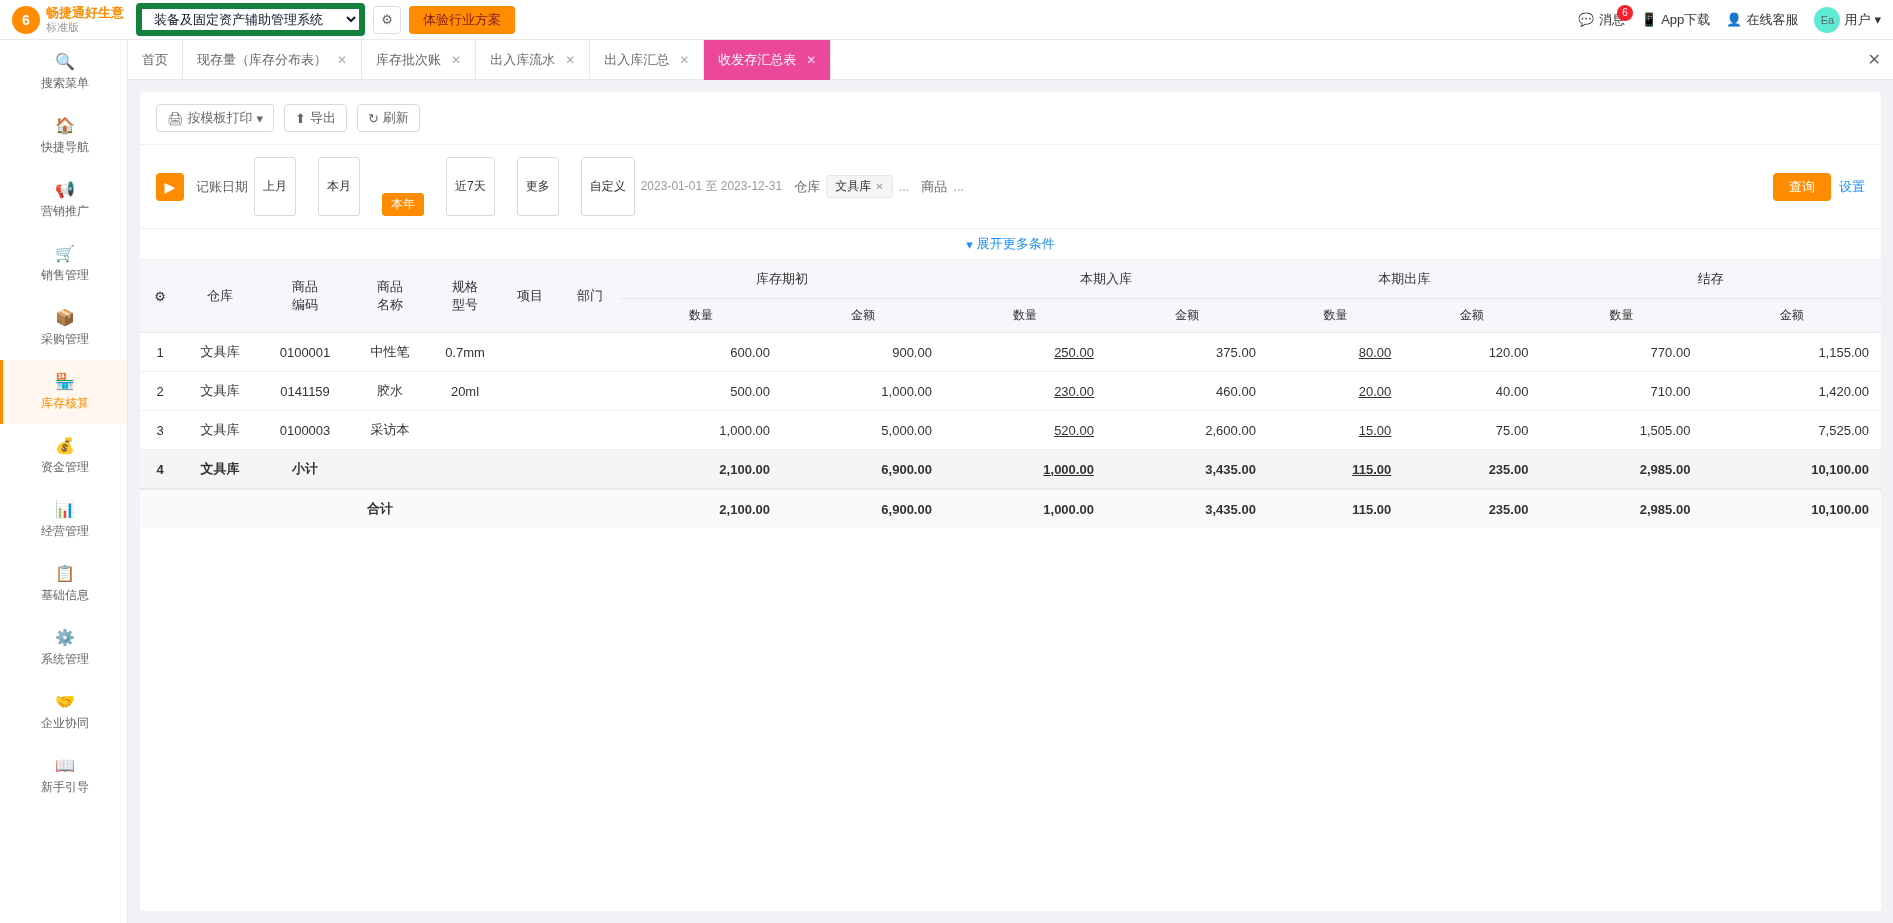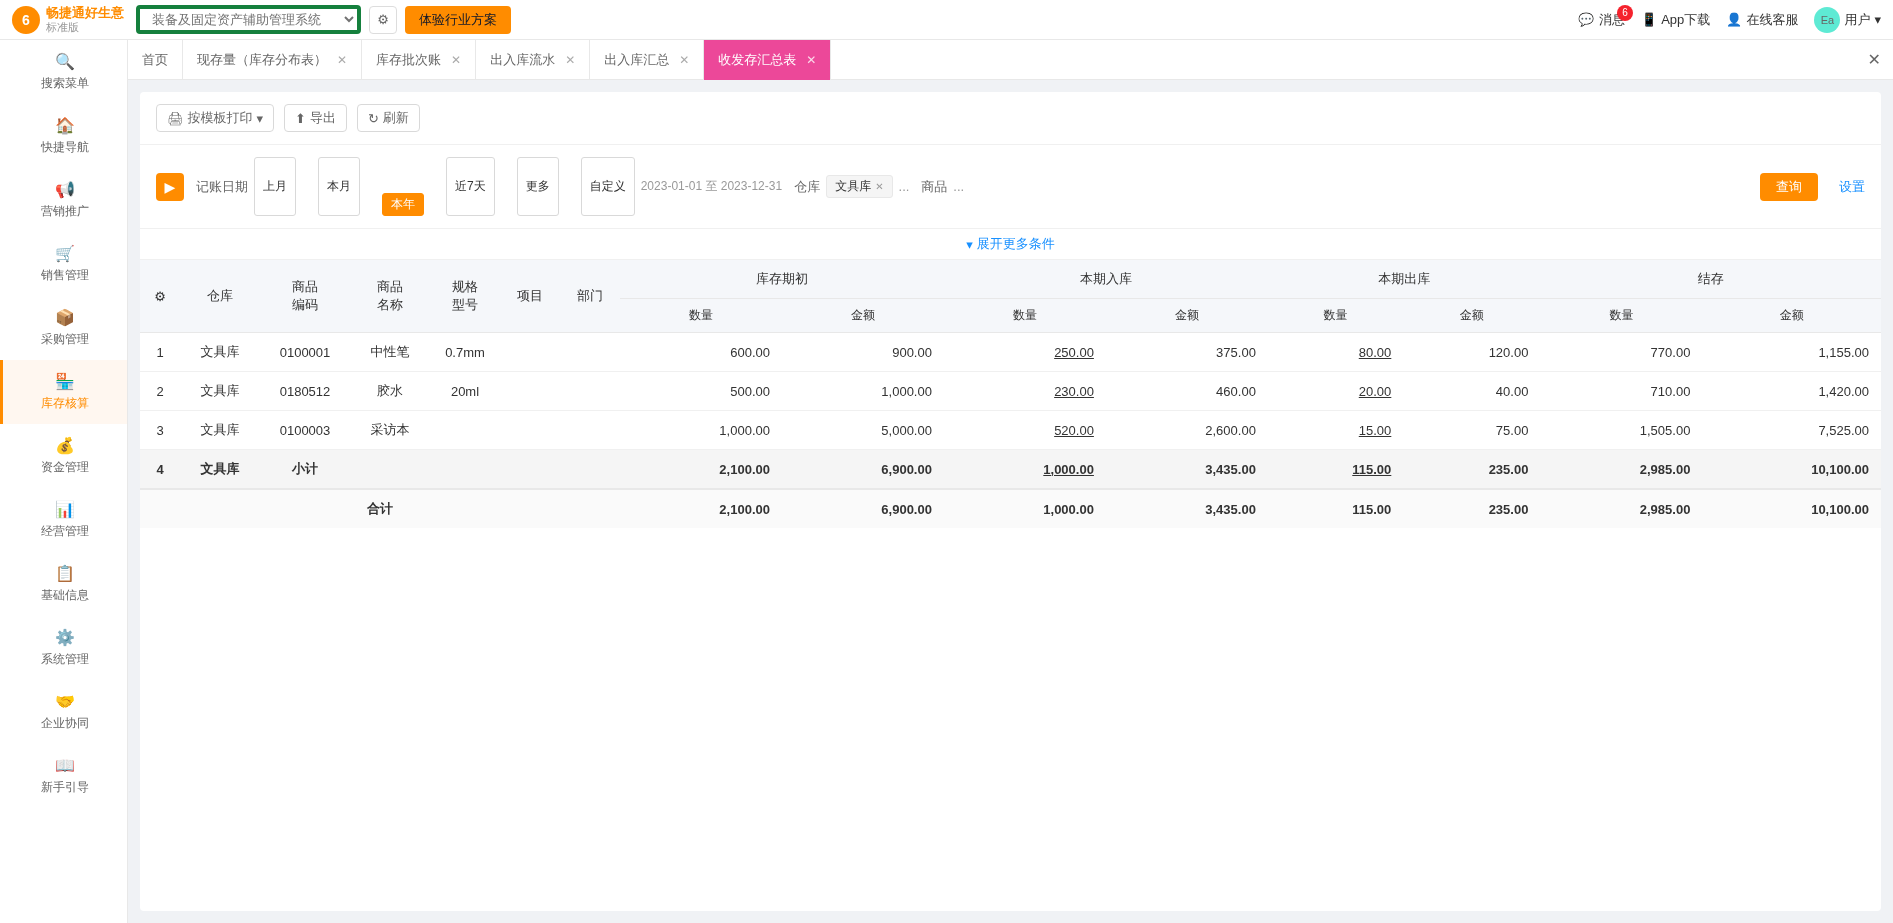--- a/index.html
+++ b/index.html
@@ -14,23 +14,23 @@
     .tab-bar { height: 40px; background: #fff; display: flex; align-items: center; border-bottom: 1px solid #e8e8e8; flex-shrink: 0; padding-left: 0; }
     .page-content { flex: 1; overflow-y: auto; background: #f0f2f5; padding: 0; display: flex; flex-direction: column; }
 
     
     .top-bar-logo { display: flex; align-items: center; margin-right: 12px; }
     .logo-icon { width: 28px; height: 28px; background: #ff8c00; border-radius: 50%; display: flex; align-items: center; justify-content: center; color: white; font-size: 14px; font-weight: bold; margin-right: 6px; }
     .logo-text { font-size: 12px; color: #333; line-height: 1.2; }
     .logo-text .main { font-size: 13px; font-weight: bold; color: #ff8c00; }
     .logo-text .sub { font-size: 11px; color: #999; }
     .top-bar-system { display: flex; align-items: center; gap: 8px; }
-    .system-select { background: none; border: 4px solid #15803d; border-radius: 4px; padding: 2px 20px 2px 8px; font-size: 13px; color: #737373; cursor: pointer; }
+    .system-select { background: none; border: 6px solid #15803d; border-radius: 4px; padding: 2px 20px 2px 8px; font-size: 13px; color: #0f172a; cursor: pointer; }
     .gear-btn { width: 28px; height: 28px; border: 1px solid #ddd; border-radius: 4px; display: flex; align-items: center; justify-content: center; cursor: pointer; background: #fff; color: #666; }
-    .try-btn { background: #ff8c00; color: #0f172a; border: none; border-radius: 4px; padding: 5px 14px; font-size: 13px; cursor: pointer; }
+    .try-btn { background: #ff8c00; color: #7f1d1d; border: none; border-radius: 4px; padding: 5px 14px; font-size: 13px; cursor: pointer; }
     .top-bar-right { margin-left: auto; display: flex; align-items: center; gap: 16px; }
     .top-bar-right-item { display: flex; align-items: center; gap: 4px; cursor: pointer; color: #333; font-size: 13px; position: relative; }
     .badge { background: #f5222d; color: white; border-radius: 10px; font-size: 10px; padding: 0 4px; min-width: 16px; height: 16px; display: flex; align-items: center; justify-content: center; position: absolute; top: -6px; right: -8px; }
     .user-avatar { width: 26px; height: 26px; background: #5eead4; border-radius: 50%; display: flex; align-items: center; justify-content: center; font-size: 11px; color: #666; }
     .sidebar-item { display: flex; flex-direction: column; align-items: center; padding: 12px 0; cursor: pointer; color: #666; font-size: 12px; gap: 4px; border-left: 3px solid transparent; }
     .sidebar-item.active { color: #ff8c00; background: #fff7f0; border-left-color: #ff8c00; }
     .sidebar-icon { font-size: 16px; }
     .sidebar-item-label { font-size: 12px; }
 
     
@@ -259,21 +259,21 @@
               <div class="filter-tag">
                 <span>文具库</span>
                 <span class="filter-tag-close">✕</span>
               </div>
               <span class="filter-more">...</span>
             </div>
             <div class="filter-group">
               <span class="filter-label">商品</span>
               <span class="filter-more">...</span>
             </div>
-            <div style="margin-left: auto; display:flex; align-items: center; gap: 21px;">
+            <div style="margin-left: auto; display:flex; align-items: center; gap: 8px;">
               <button class="search-btn">查询</button>
               <span class="settings-link">设置</span>
             </div>
           </div>
 
           <div class="expand-more-row">
             <div class="filter-expand">
               <span>▾</span>
               <span>展开更多条件</span>
             </div>
@@ -322,21 +322,21 @@
                   <td class="num">375.00</td>
                   <td class="num"><span class="underline-link">80.00</span></td>
                   <td class="num">120.00</td>
                   <td class="num">770.00</td>
                   <td class="num">1,155.00</td>
                 </tr>
 
                 <tr>
                   <td>2</td>
                   <td>文具库</td>
-                  <td>0180512</td>
+                  <td>0141159</td>
                   <td>胶水</td>
                   <td>20ml</td>
                   <td></td>
                   <td></td>
                   <td class="num">500.00</td>
                   <td class="num">1,000.00</td>
                   <td class="num"><span class="underline-link">230.00</span></td>
                   <td class="num">460.00</td>
                   <td class="num"><span class="underline-link">20.00</span></td>
                   <td class="num">40.00</td>

